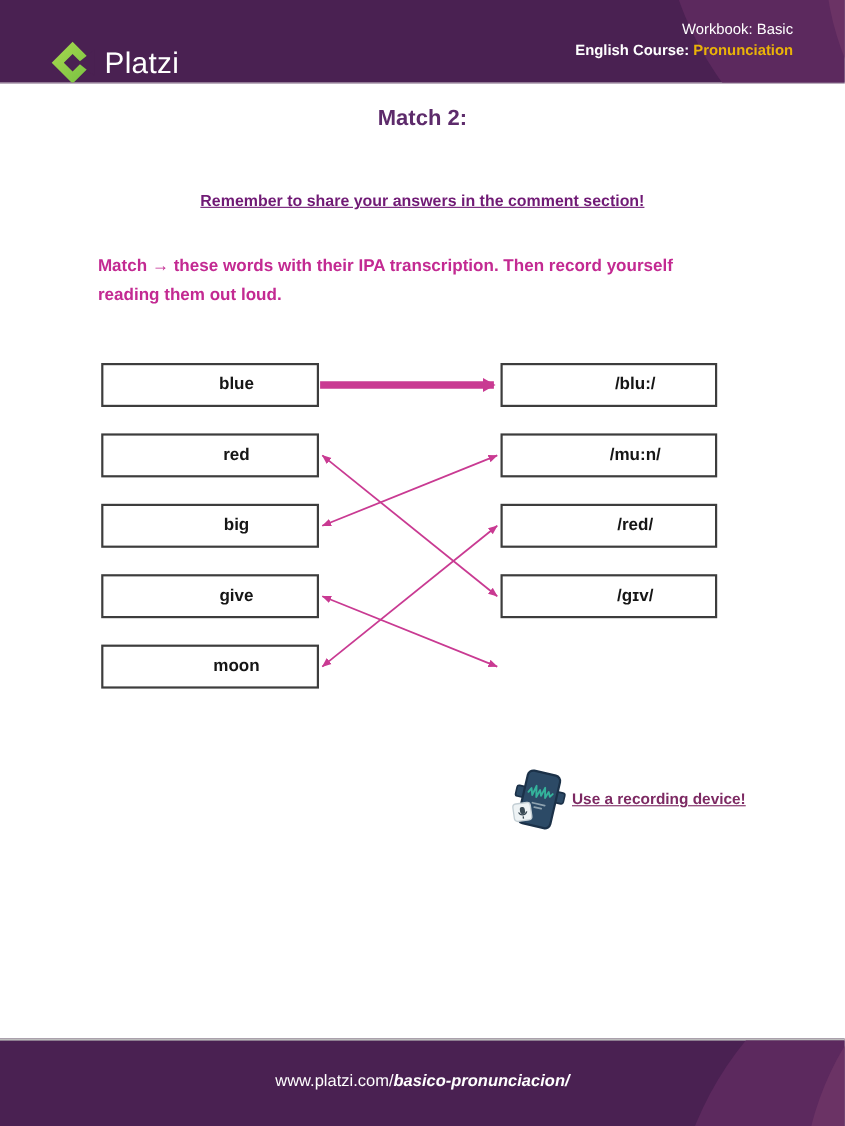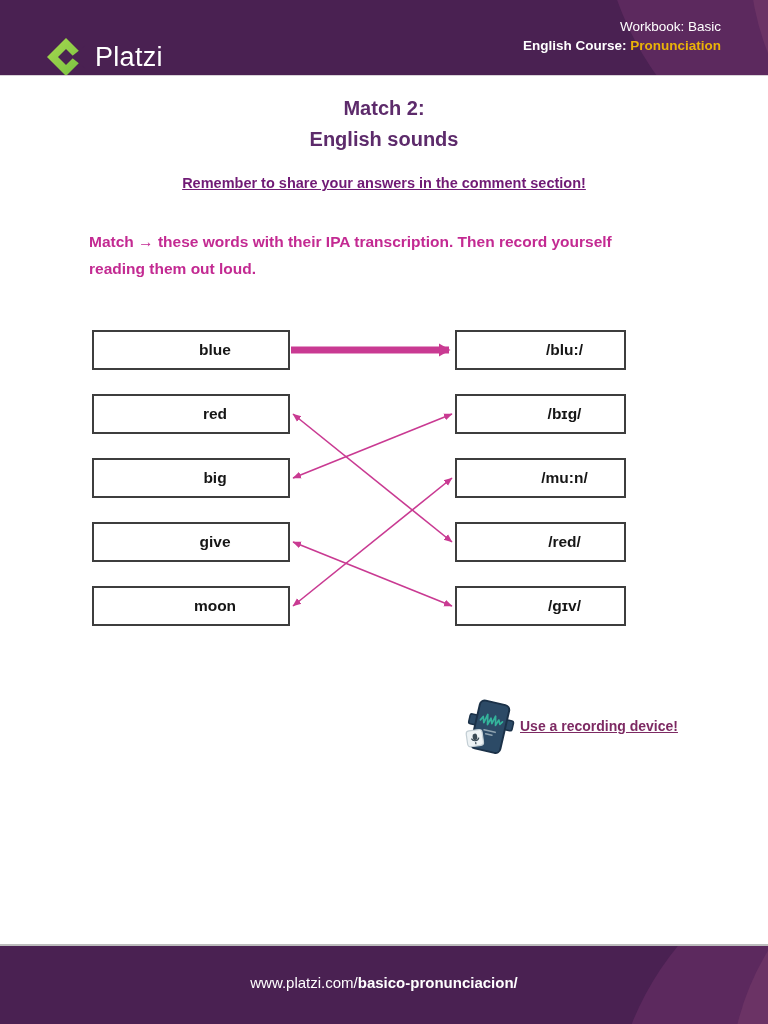--- a/index.html
+++ b/index.html
@@ -28,36 +28,36 @@
                 color:#c32a92;font-size:15.5px;font-weight:700;line-height:27px;}
 
   
   .match-area{position:absolute;left:92px;top:330px;width:556px;height:320px;}
   .col{position:absolute;top:0;}
   .col-words{left:0;}
   .col-ipa{left:363px;}
   .mbox{box-sizing:border-box;width:198px;height:40px;margin-bottom:24px;background:#fff;
         border:2px solid #3d3d3d;display:flex;align-items:center;justify-content:center;
         font-size:15.5px;font-weight:700;color:#161616;padding-left:48px;}
-  .col-ipa .mbox{width:171px;}
+  .col-ipa .mbox{width:197px;}
   .lines{position:absolute;left:0;top:0;width:556px;height:320px;overflow:visible;pointer-events:none;}
 
   
   .rec-icon{position:absolute;left:461px;top:697px;width:57px;height:60px;}
   .rec-link{position:absolute;left:520px;top:718px;font-size:14px;font-weight:700;
             color:#7d2a63;text-decoration:underline;cursor:pointer;}
 
   
   .ftr{position:absolute;left:0;top:944px;width:768px;height:80px;box-sizing:border-box;
        background:#4a2152;overflow:hidden;border-top:2px solid #bcbcbc;}
   .ftr-shape1{position:absolute;left:610px;top:-110px;width:600px;height:600px;border-radius:50%;background:#5c295e;}
   .ftr-shape2{position:absolute;left:730px;top:-120px;width:520px;height:520px;border-radius:50%;background:#6b3365;}
   .ftr-url{position:absolute;left:0;top:28px;width:100%;text-align:center;color:#ffffff;
            font-size:15px;font-weight:400;cursor:pointer;}
-  .ftr-url b{font-weight:700;}
+  .ftr-url b{font-weight:700;font-style:italic;}
 </style>
 </head>
 <body>
 
 <div class="page">
 
   <header class="hdr">
     <div class="hdr-shape1"></div>
     <div class="hdr-shape2"></div>
     <div class="brand">
@@ -77,38 +77,36 @@
       <div>Workbook: Basic</div>
       <div class="hdr-course">
         <span>English Course:</span>
         <span class="course-name">Pronunciation</span>
       </div>
     </div>
   </header>
 
   <h1 class="title">
     <div>Match 2:</div>
-    <div>English sounds</div>
   </h1>
 
   <a class="reminder">Remember to share your answers in the comment section!</a>
 
   <p class="instructions">Match → these words with their IPA transcription. Then record yourself reading them out loud.</p>
 
   <div class="match-area">
     <div class="col col-words">
         <div class="mbox">blue</div>
         <div class="mbox">red</div>
         <div class="mbox">big</div>
         <div class="mbox">give</div>
         <div class="mbox">moon</div>
       </div>
     <div class="col col-ipa">
         <div class="mbox">/blu:/</div>
-        <div class="mbox">/bɪg/</div>
         <div class="mbox">/mu:n/</div>
         <div class="mbox">/red/</div>
         <div class="mbox">/gɪv/</div>
       </div>
     <svg class="lines" viewBox="0 0 556 320">
       <defs>
         <marker id="headS" markerWidth="10" markerHeight="10" refX="8" refY="5" orient="auto-start-reverse" markerUnits="userSpaceOnUse">
           <path d="M0,1.5 L8.5,5 L0,8.5 Z" fill="#c93a92"></path>
         </marker>
         <marker id="headT" markerWidth="13" markerHeight="15" refX="10" refY="7" orient="auto" markerUnits="userSpaceOnUse">

